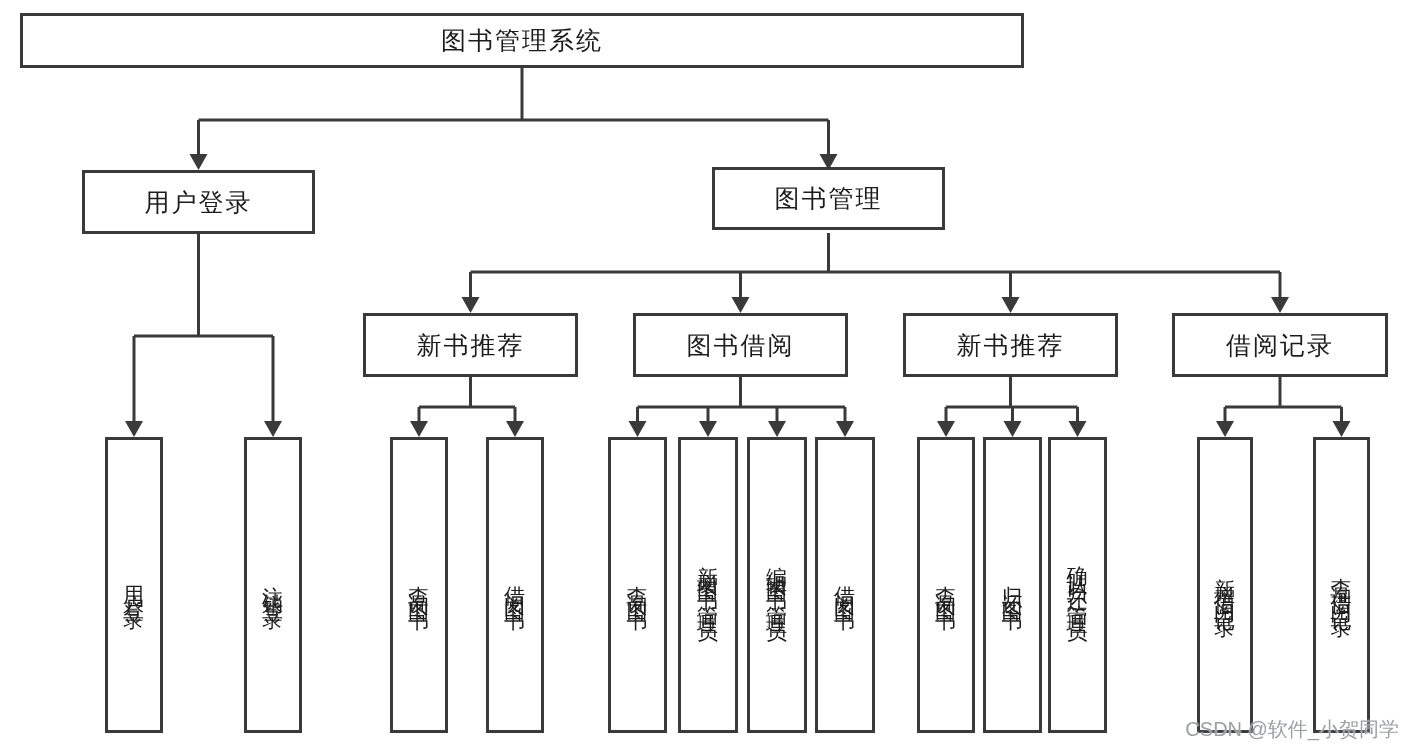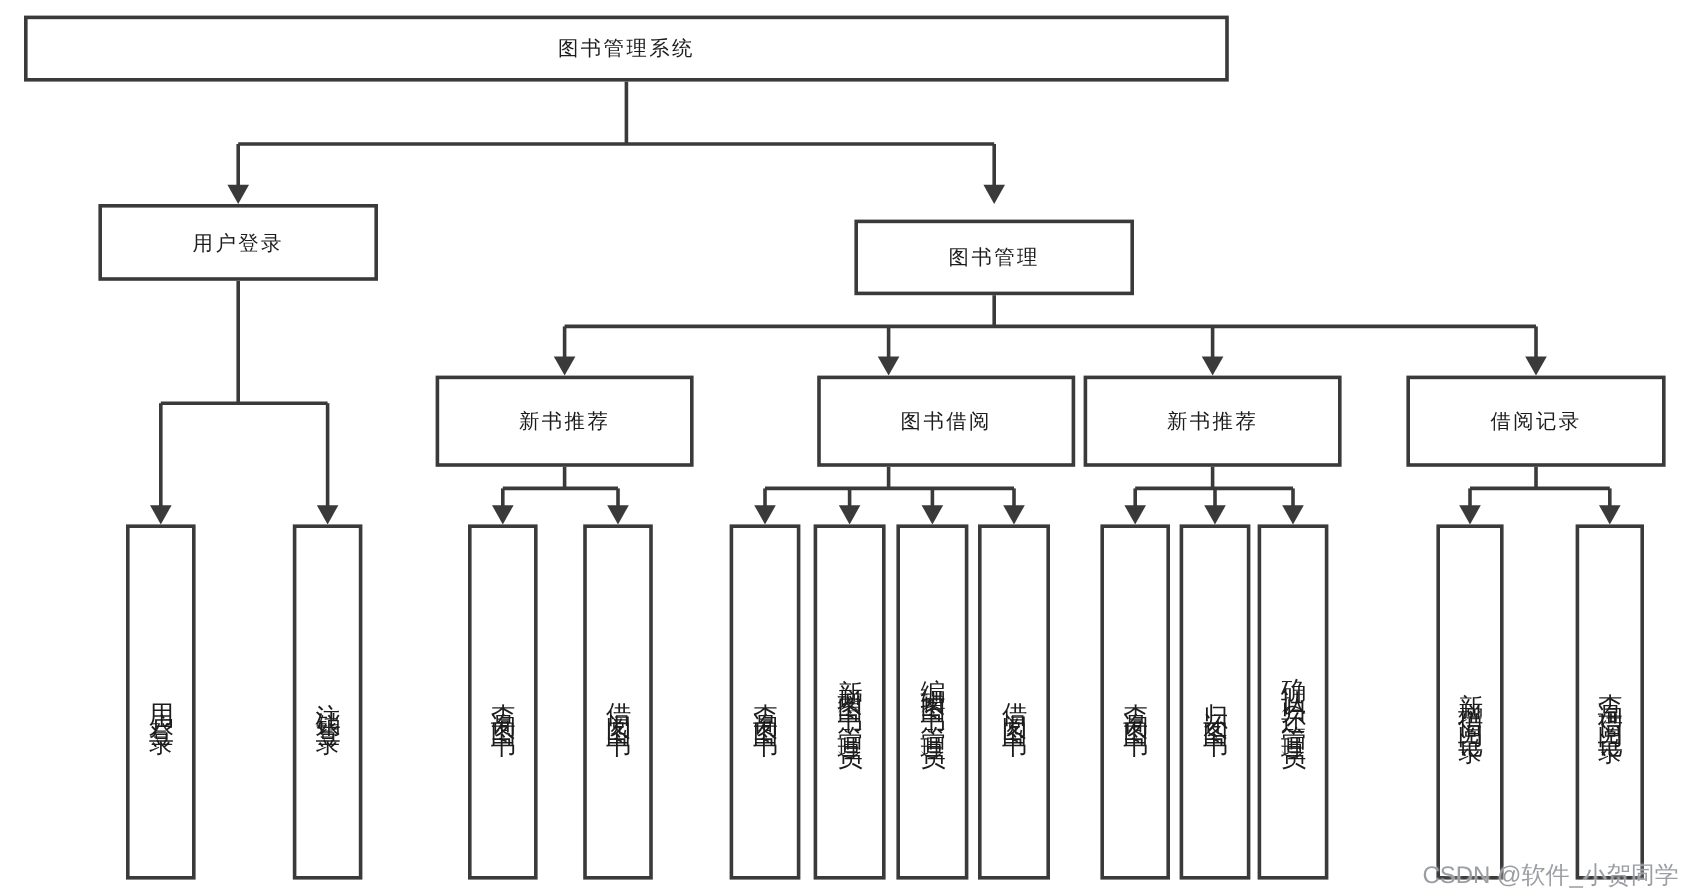--- a/index.html
+++ b/index.html
@@ -25,37 +25,37 @@
     position: absolute;
     border: 3px solid var(--line);
     background: #fff;
     display: flex;
     align-items: center;
     justify-content: center;
     color: var(--text);
     z-index: 2;
   }
   .hlabel {
-    font-size: 17px;
+    font-size: 25px;
     letter-spacing: 2px;
     white-space: nowrap;
   }
   .leaf .vlabel {
     writing-mode: vertical-rl;
     text-orientation: mixed;
     font-size: 21px;
     letter-spacing: 8px;
     line-height: 1;
     white-space: nowrap;
   }
   .root-box   { left: 20px;   top: 13px;  width: 1004px; height: 55px; }
   .l2a        { left: 82px;   top: 170px; width: 233px;  height: 64px; }
-  .l2b        { left: 712px;  top: 183px; width: 233px;  height: 63px; }
-  .l3         { top: 313px;   height: 76px; width: 215px; }
-  .l3a { left: 363px; } .l3b { left: 633px; margin-left: 48px; } .l3c { left: 903px; } .l3d { left: 1172px; width: 216px; }
+  .l2b        { left: 712px;  top: 167px; width: 233px;  height: 63px; }
+  .l3         { top: 313px;   height: 64px; width: 215px; }
+  .l3a { left: 363px; } .l3b { left: 633px; } .l3c { left: 903px; } .l3d { left: 1172px; width: 216px; }
   .leaf       { top: 437px;   height: 296px; width: 58px; }
   .lf-login  { left: 105px; }
   .lf-logout { left: 244px; }
   .lf-ns1    { left: 390px; }
   .lf-ns2    { left: 486px; }
   .lf-bb1    { left: 608px; width: 59px; }
   .lf-bb2    { left: 678px; width: 60px; }
   .lf-bb3    { left: 747px; width: 60px; }
   .lf-bb4    { left: 815px; width: 60px; }
   .lf-cb1    { left: 917px; }

